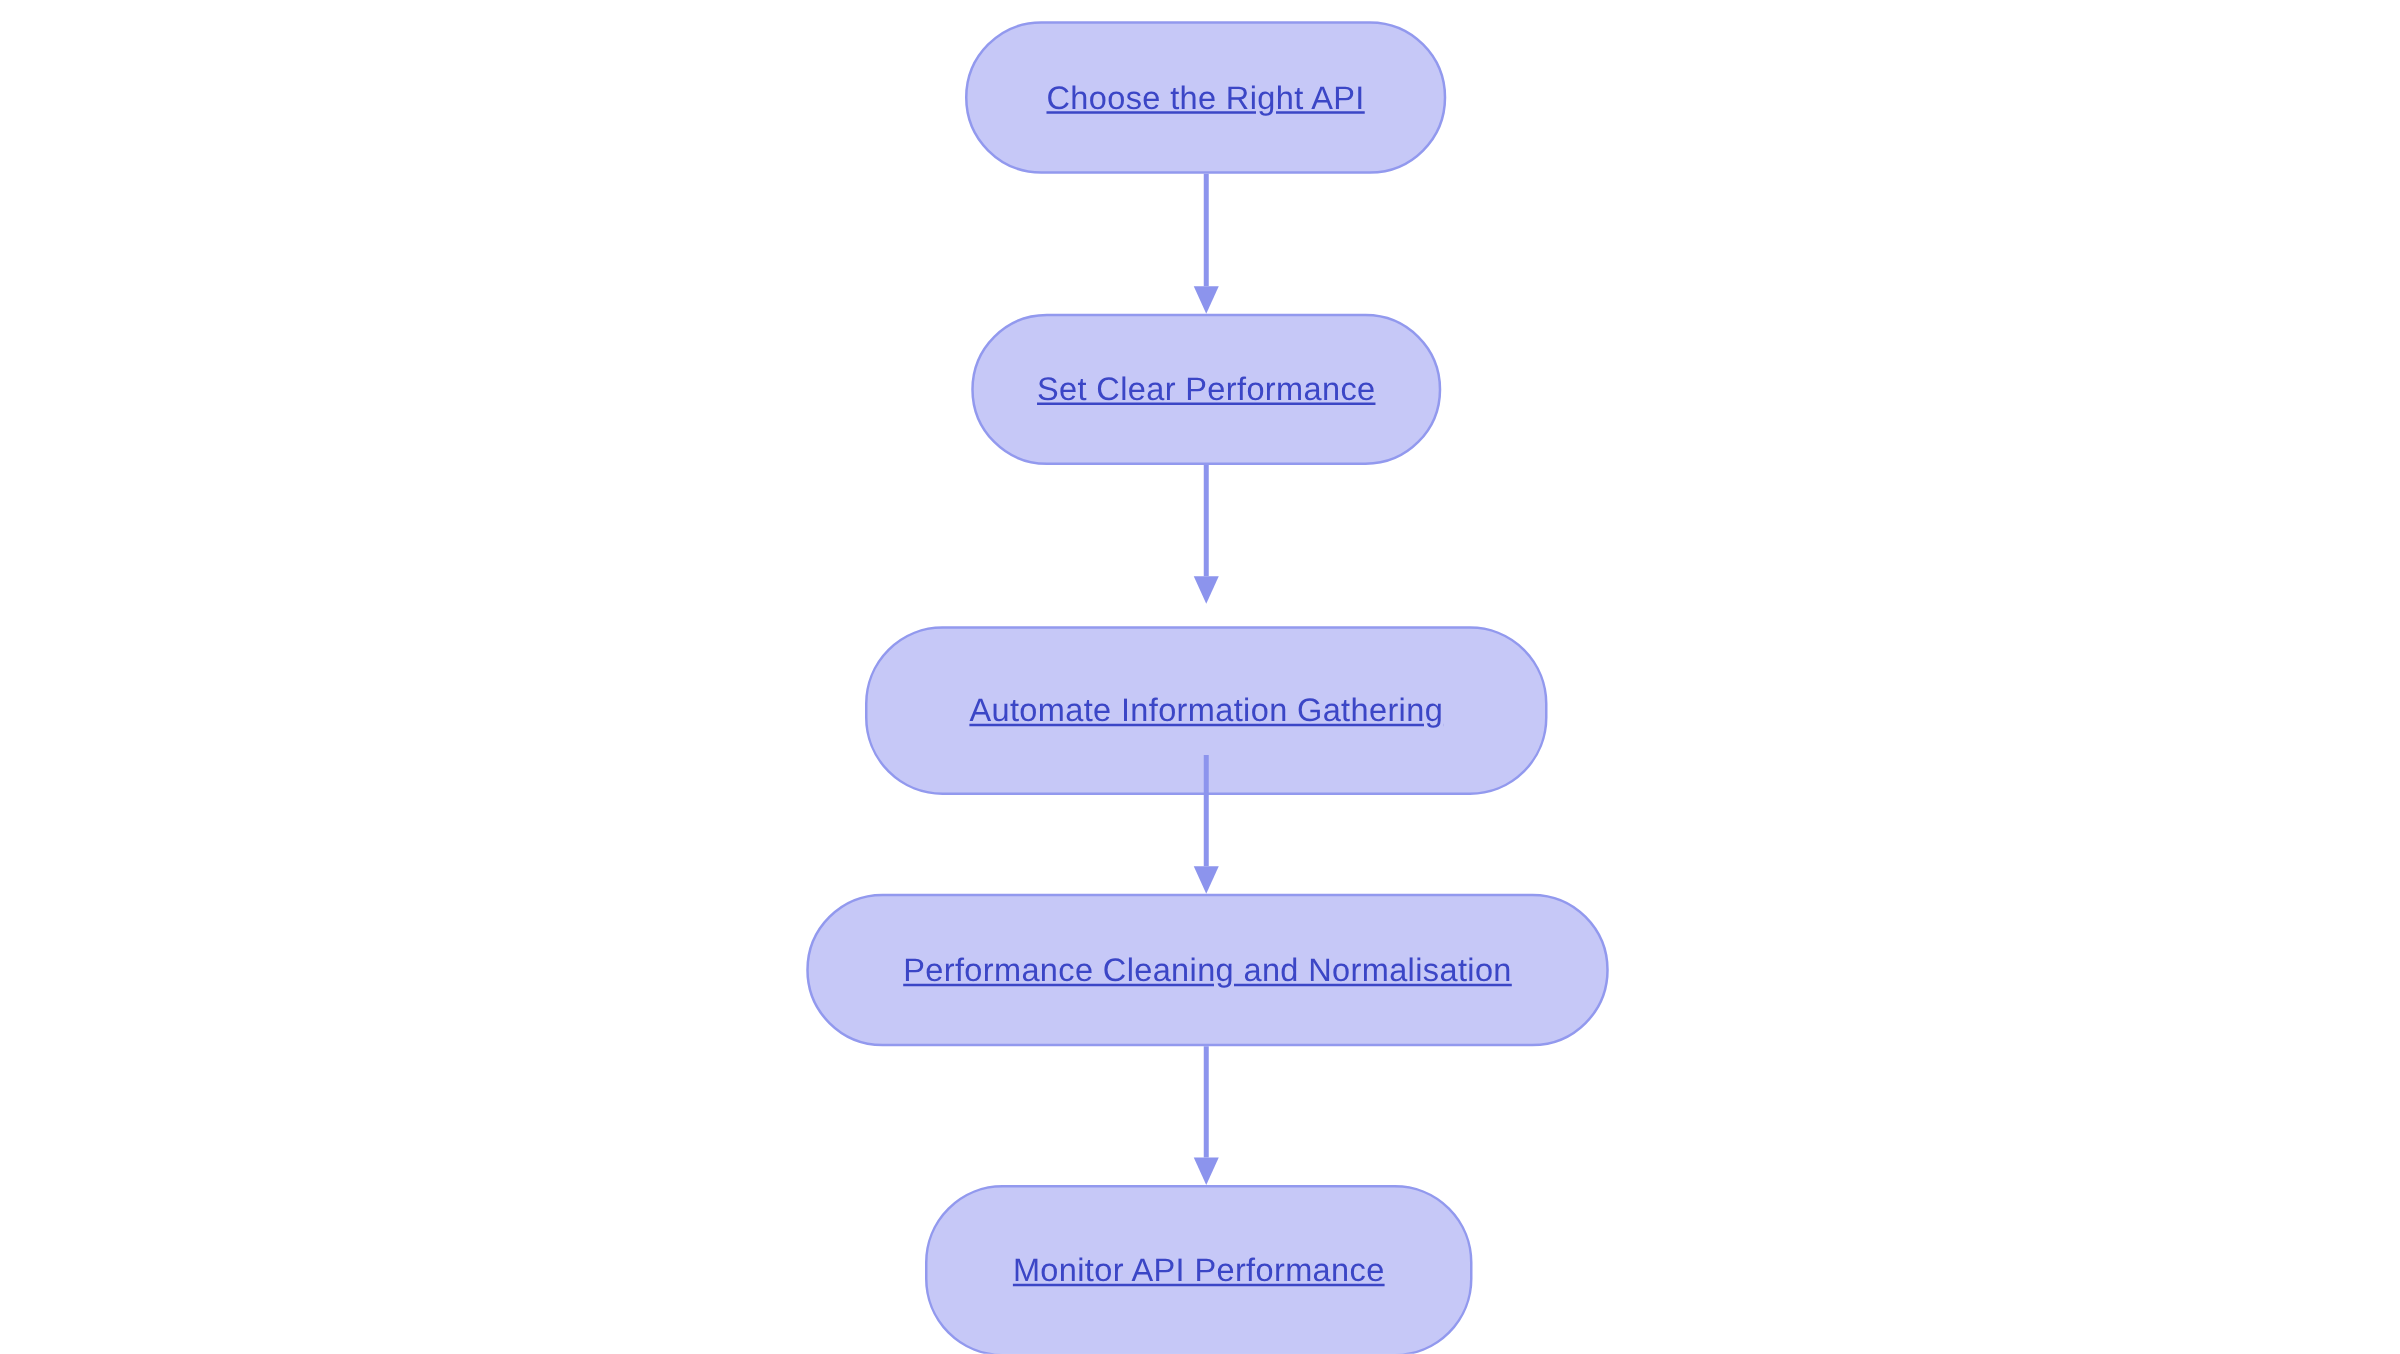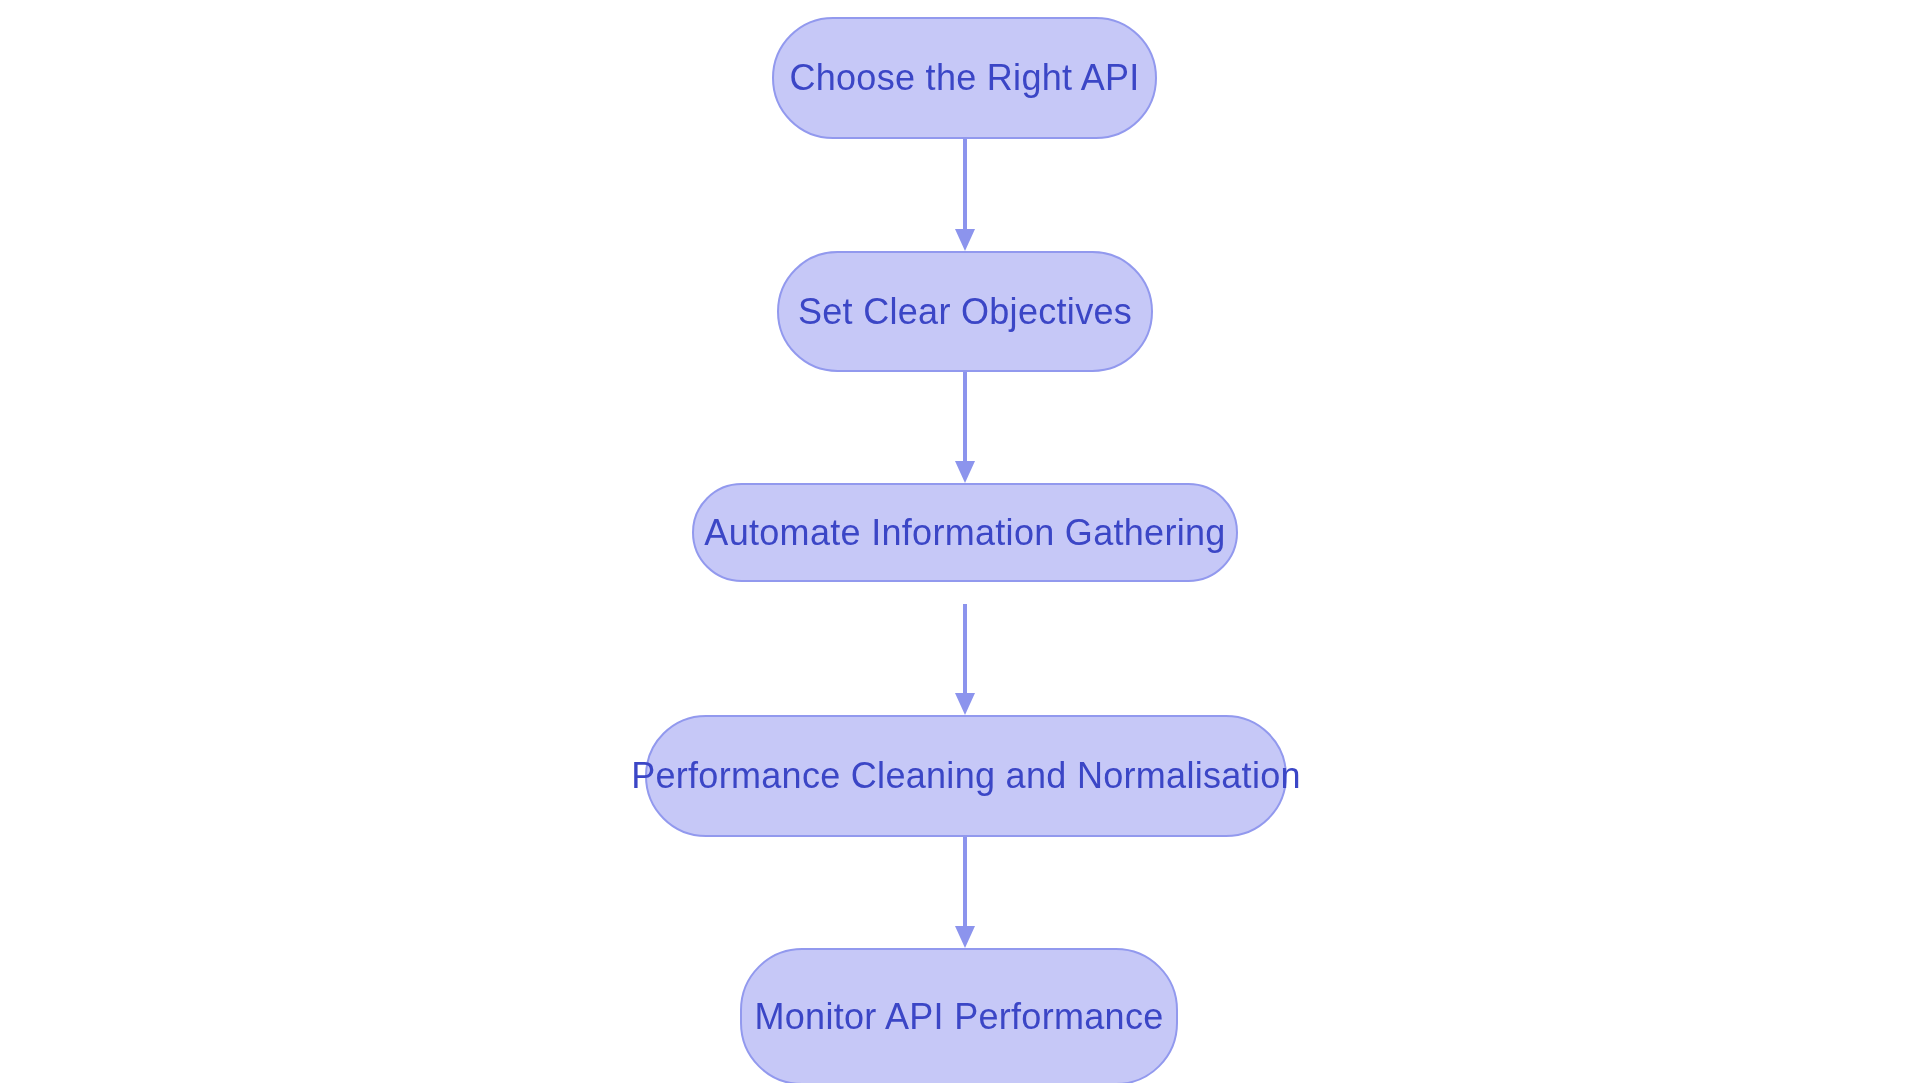--- a/index.html
+++ b/index.html
@@ -22,28 +22,29 @@
   .node {
     position: absolute;
     box-sizing: border-box;
     background: var(--node-fill, #c6c8f7);
     border: 2px solid var(--node-border, #9299ee);
     border-radius: 62px;
     display: flex;
     align-items: center;
     justify-content: center;
     color: var(--node-text, #3b46c6);
-    font-size: 36px;
+    font-size: 26px;
     letter-spacing: 0.3px;
     text-align: center;
     white-space: nowrap;
+    text-decoration: underline;
   }
   .node-1 { left: 772px; top: 17px;  width: 385px; height: 122px; }
   .node-2 { left: 777px; top: 251px; width: 376px; height: 121px; }
-  .node-3 { left: 692px; top: 483px; width: 546px; height: 99px; }
+  .node-3 { left: 692px; top: 501px; width: 546px; height: 135px; }
   .node-4 { left: 645px; top: 715px; width: 642px; height: 122px; }
   .node-5 { left: 740px; top: 948px; width: 438px; height: 137px; }
 
   .arrow {
     position: absolute;
     width: 20px;
     display: flex;
     flex-direction: column;
     align-items: center;
   }
@@ -72,21 +73,21 @@
   <div class="node node-1">
     <span>Choose the Right API</span>
   </div>
 
   <div class="arrow arrow-1">
     <div class="line"></div>
     <div class="head"></div>
   </div>
 
   <div class="node node-2">
-    <span>Set Clear Objectives</span>
+    <span>Set Clear Performance</span>
   </div>
 
   <div class="arrow arrow-2">
     <div class="line"></div>
     <div class="head"></div>
   </div>
 
   <div class="node node-3">
     <span>Automate Information Gathering</span>
   </div>

